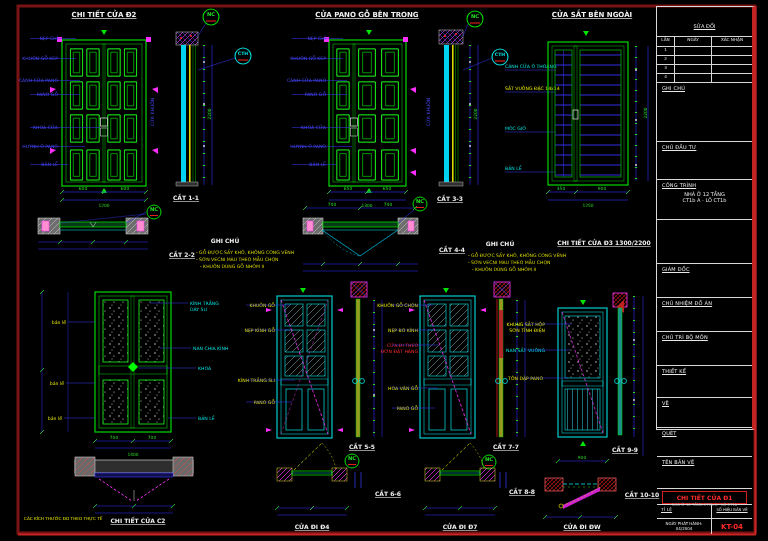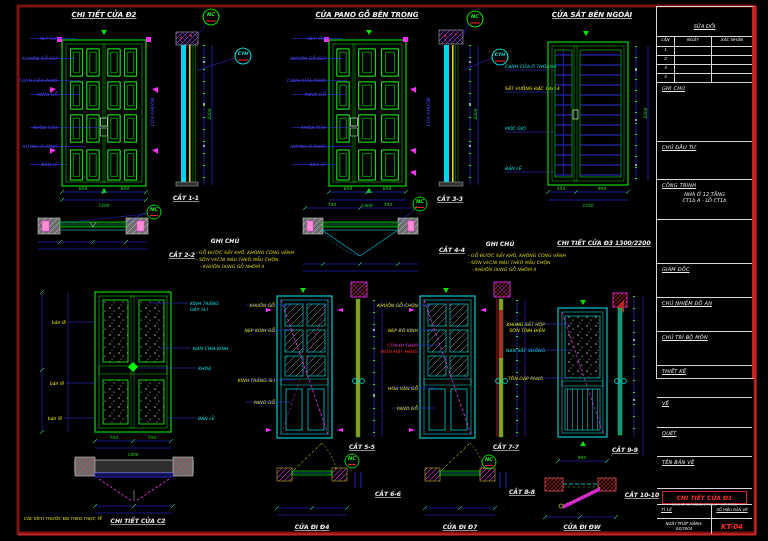--- a/index.html
+++ b/index.html
@@ -1,31 +1,31 @@
 <!DOCTYPE html>
 <html><head>
 <meta charset="utf-8">
 <style>
   html,body{margin:0;padding:0;background:#000;}
   #sheet{position:relative;width:768px;height:541px;background:#000;overflow:hidden;
-         font-family:"DejaVu Sans",sans-serif;font-style:italic;}
+         font-family:"DejaVu Sans",sans-serif;}
   svg text{font-family:"DejaVu Sans",sans-serif;}
   .t-title{fill:#f2f2f2;font-size:7px;font-weight:bold;text-decoration:underline;}
   .t-sec{fill:#f0f0f0;font-size:6px;font-weight:bold;text-decoration:underline;}
   .t-note-t{fill:#f0f0f0;font-size:6px;font-weight:bold;}
   .t-lblb{fill:#4b4bff;font-size:4.6px;}
   .t-lbly{fill:#e6e600;font-size:4.6px;}
   .t-lblc{fill:#00e0e0;font-size:4.6px;}
   .t-lblr{fill:#ff2d2d;font-size:4.6px;}
   .t-dim{fill:#2ad82a;font-size:4.4px;}
   .t-noteln{fill:#d6d600;font-size:4.6px;}
   .t-call-g{fill:#22e022;font-size:5.2px;font-weight:bold;}
   .t-call-c{fill:#00e5e5;font-size:4.6px;font-weight:bold;}
   
-  #tblock{position:absolute;left:656px;top:6px;width:99px;height:373px;
+  #tblock{position:absolute;left:656px;top:6px;width:99px;height:424px;
           border:1px solid #d8d8d8;border-right:3px solid #c22424;box-sizing:border-box;
           color:#e8e8e8;}
   .tb-sec{position:absolute;left:0;width:95px;border-top:1px solid #d8d8d8;box-sizing:border-box;}
   .tb-label{display:block;font-size:5px;padding:2px 0 0 5px;text-decoration:underline;letter-spacing:.2px;}
   .tb-center{font-size:5px;text-align:center;}
   .tb-cell{position:absolute;top:0;height:100%;box-sizing:border-box;border-left:1px solid #d8d8d8;
            font-size:4.2px;text-align:center;overflow:hidden;}
   .rev-num{position:absolute;left:0;width:17px;font-size:4.2px;text-align:center;}
   #tb-redbox{position:absolute;left:5px;right:5px;top:2px;height:11px;border:1px solid #d02020;
              color:#ff2a2a;font-size:6px;font-weight:bold;text-align:center;line-height:11px;}

